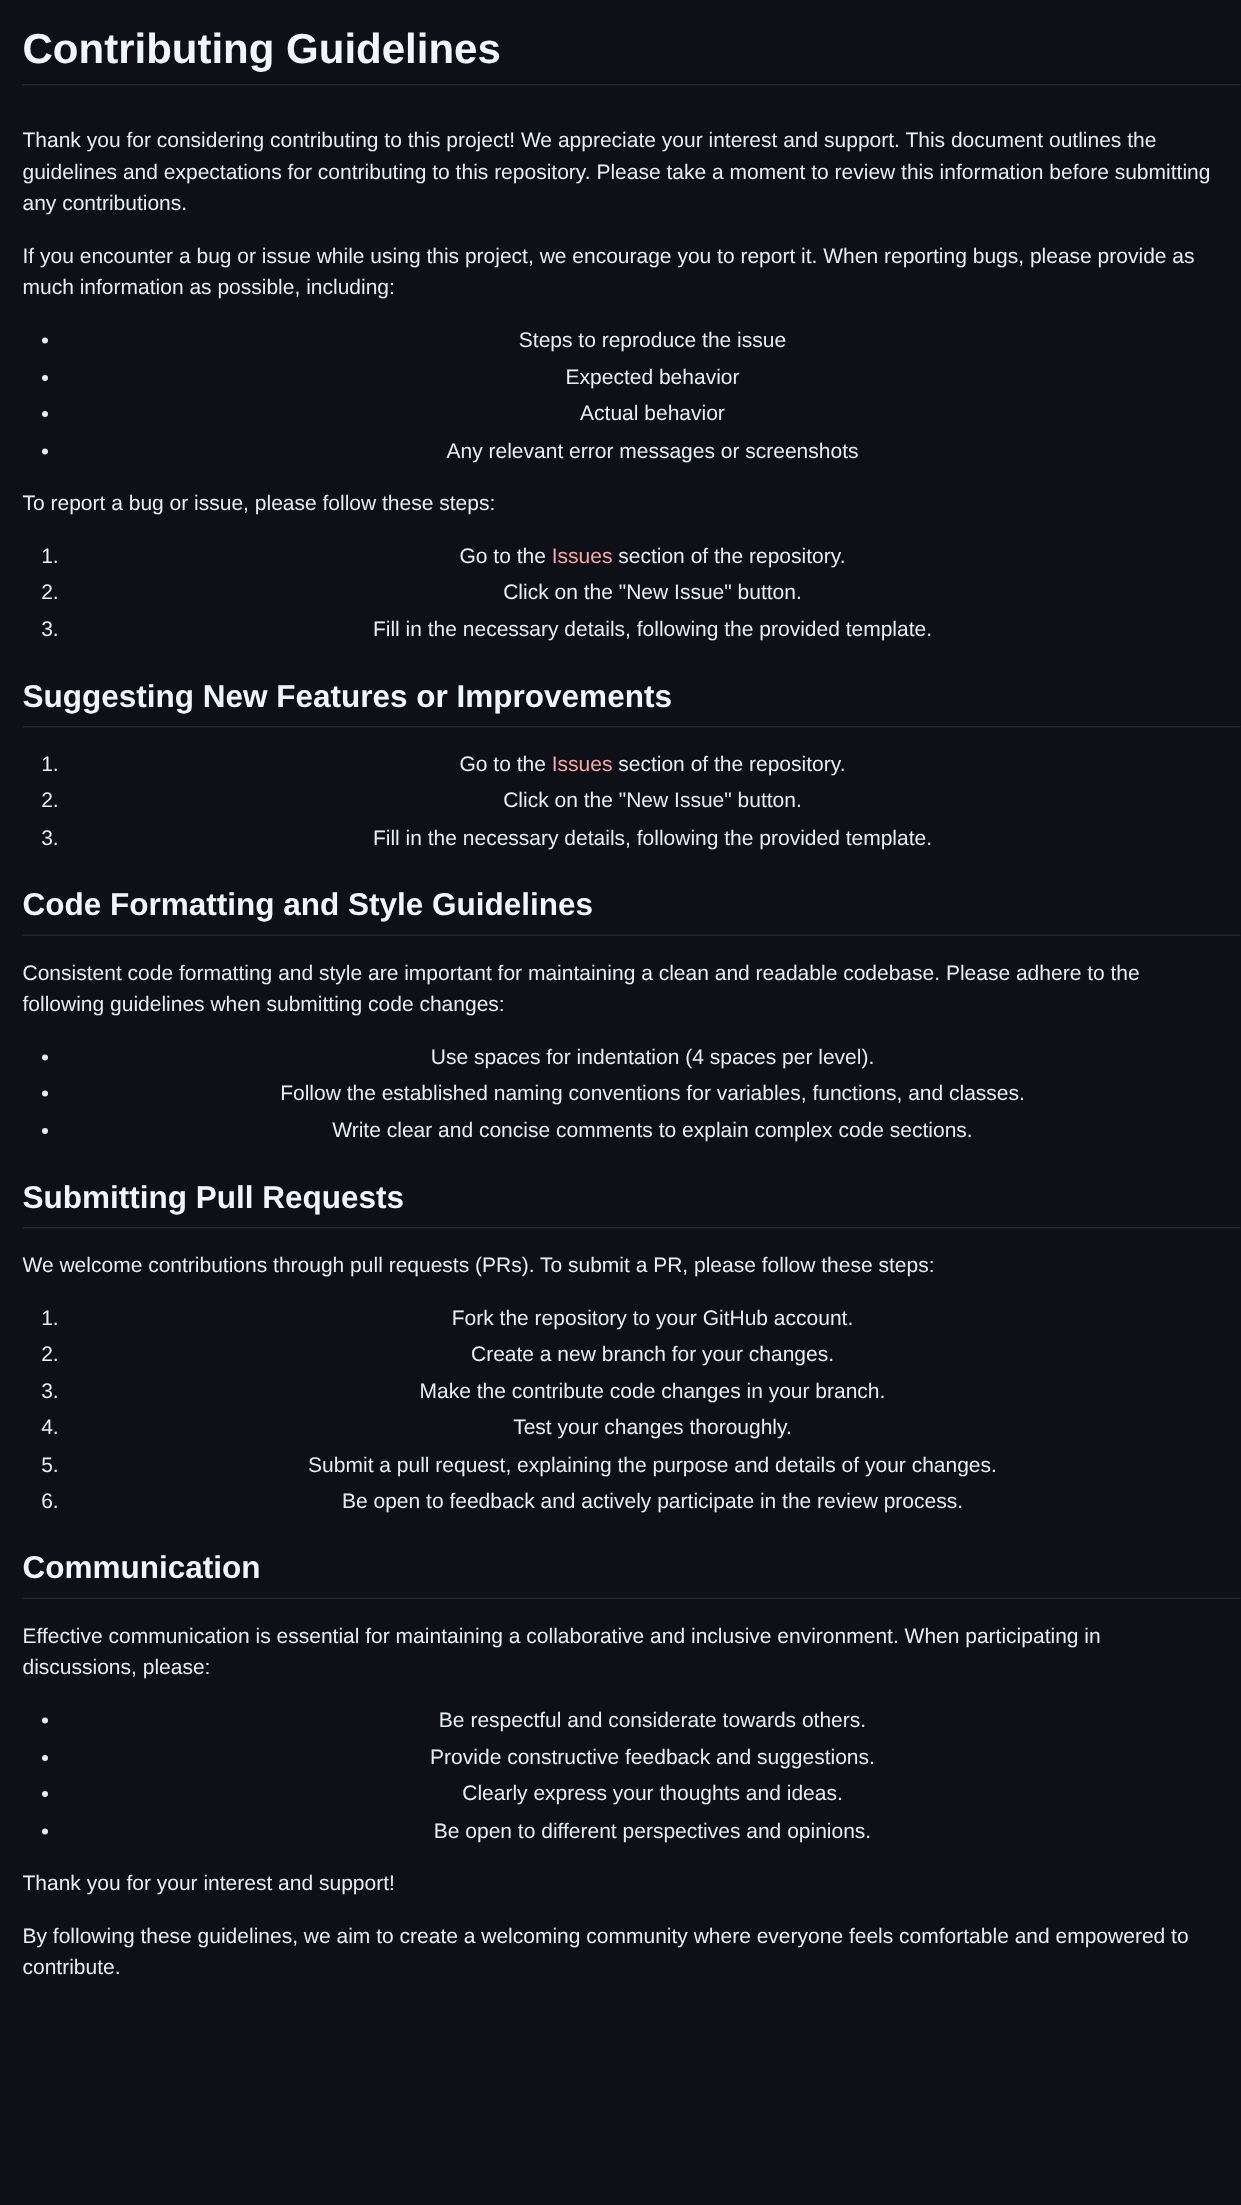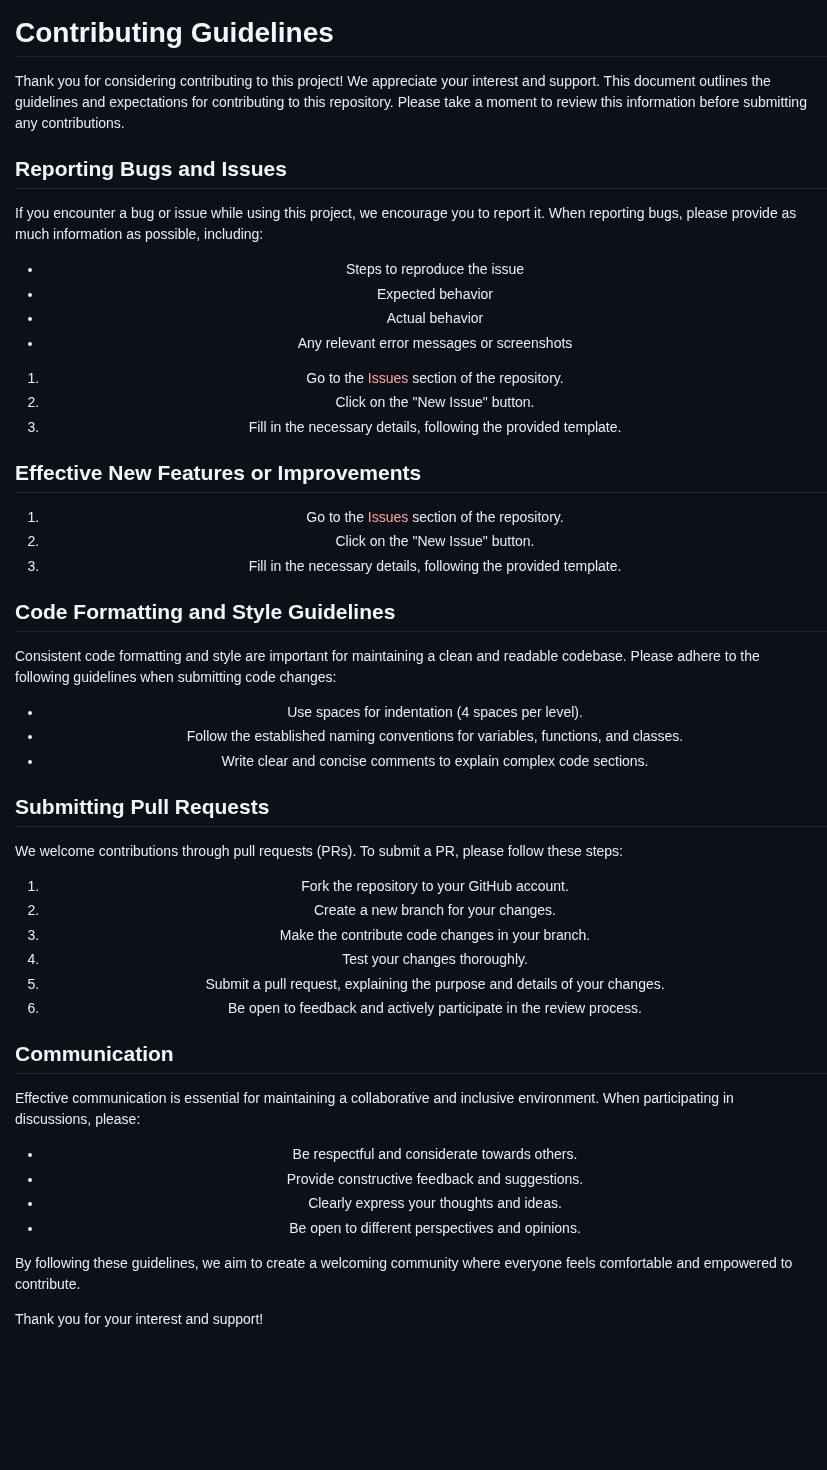--- a/index.html
+++ b/index.html
@@ -4,54 +4,54 @@
 <style>
   html, body { margin: 0; padding: 0; background: #0d1117; }
   body {
     width: 827px; height: 1470px; overflow: hidden;
     color: #e6edf3;
     font-family: "Liberation Sans", "DejaVu Sans", sans-serif;
     font-size: 14px; line-height: 21px;
   }
   .doc { padding: 14px 0 0 15px; }
   h1 {
-    font-size: 28px; line-height: 38px; font-weight: 600; margin: 0 0 14px 0;
+    font-size: 28px; line-height: 38px; font-weight: 600; margin: 0 0 26px 0;
     padding-bottom: 4px; border-bottom: 1px solid #21262d; color: #f0f6fc;
   }
   h2 {
     font-size: 21px; line-height: 30px; font-weight: 600; margin: 20px 0 14px 0;
     padding-bottom: 4px; border-bottom: 1px solid #21262d; color: #f0f6fc;
   }
   p { margin: 0 16px 14px 0; }
   ul, ol { margin: 0 0 14px 0; padding-left: 28px; }
   li { margin: 0 0 3.5px 0; text-align: center; }
   a { color: #fca5a5; text-decoration: none; }
 </style>
 </head>
 <body>
 
 <div class="doc">
   <h1>Contributing Guidelines</h1>
   <p>Thank you for considering contributing to this project! We appreciate your interest and support. This document outlines the guidelines and expectations for contributing to this repository. Please take a moment to review this information before submitting any contributions.</p>
 
-  <h2>Reporting Bugs and Issues</h2>
   <p>If you encounter a bug or issue while using this project, we encourage you to report it. When reporting bugs, please provide as much information as possible, including:</p>
   <ul>
     <li>Steps to reproduce the issue</li>
     <li>Expected behavior</li>
     <li>Actual behavior</li>
     <li>Any relevant error messages or screenshots</li>
   </ul>
+  <p>To report a bug or issue, please follow these steps:</p>
   <ol>
     <li><span>Go to the </span><a href="#">Issues</a><span> section of the repository.</span></li>
     <li>Click on the "New Issue" button.</li>
     <li>Fill in the necessary details, following the provided template.</li>
   </ol>
 
-  <h2>Effective New Features or Improvements</h2>
+  <h2>Suggesting New Features or Improvements</h2>
   <ol>
     <li><span>Go to the </span><a href="#">Issues</a><span> section of the repository.</span></li>
     <li>Click on the "New Issue" button.</li>
     <li>Fill in the necessary details, following the provided template.</li>
   </ol>
 
   <h2>Code Formatting and Style Guidelines</h2>
   <p>Consistent code formatting and style are important for maintaining a clean and readable codebase. Please adhere to the following guidelines when submitting code changes:</p>
   <ul>
     <li>Use spaces for indentation (4 spaces per level).</li>
@@ -72,15 +72,15 @@
 
   <h2>Communication</h2>
   <p>Effective communication is essential for maintaining a collaborative and inclusive environment. When participating in discussions, please:</p>
   <ul>
     <li>Be respectful and considerate towards others.</li>
     <li>Provide constructive feedback and suggestions.</li>
     <li>Clearly express your thoughts and ideas.</li>
     <li>Be open to different perspectives and opinions.</li>
   </ul>
 
+  <p>Thank you for your interest and support!</p>
   <p>By following these guidelines, we aim to create a welcoming community where everyone feels comfortable and empowered to contribute.</p>
-  <p>Thank you for your interest and support!</p>
 </div>
 
 </body></html>

